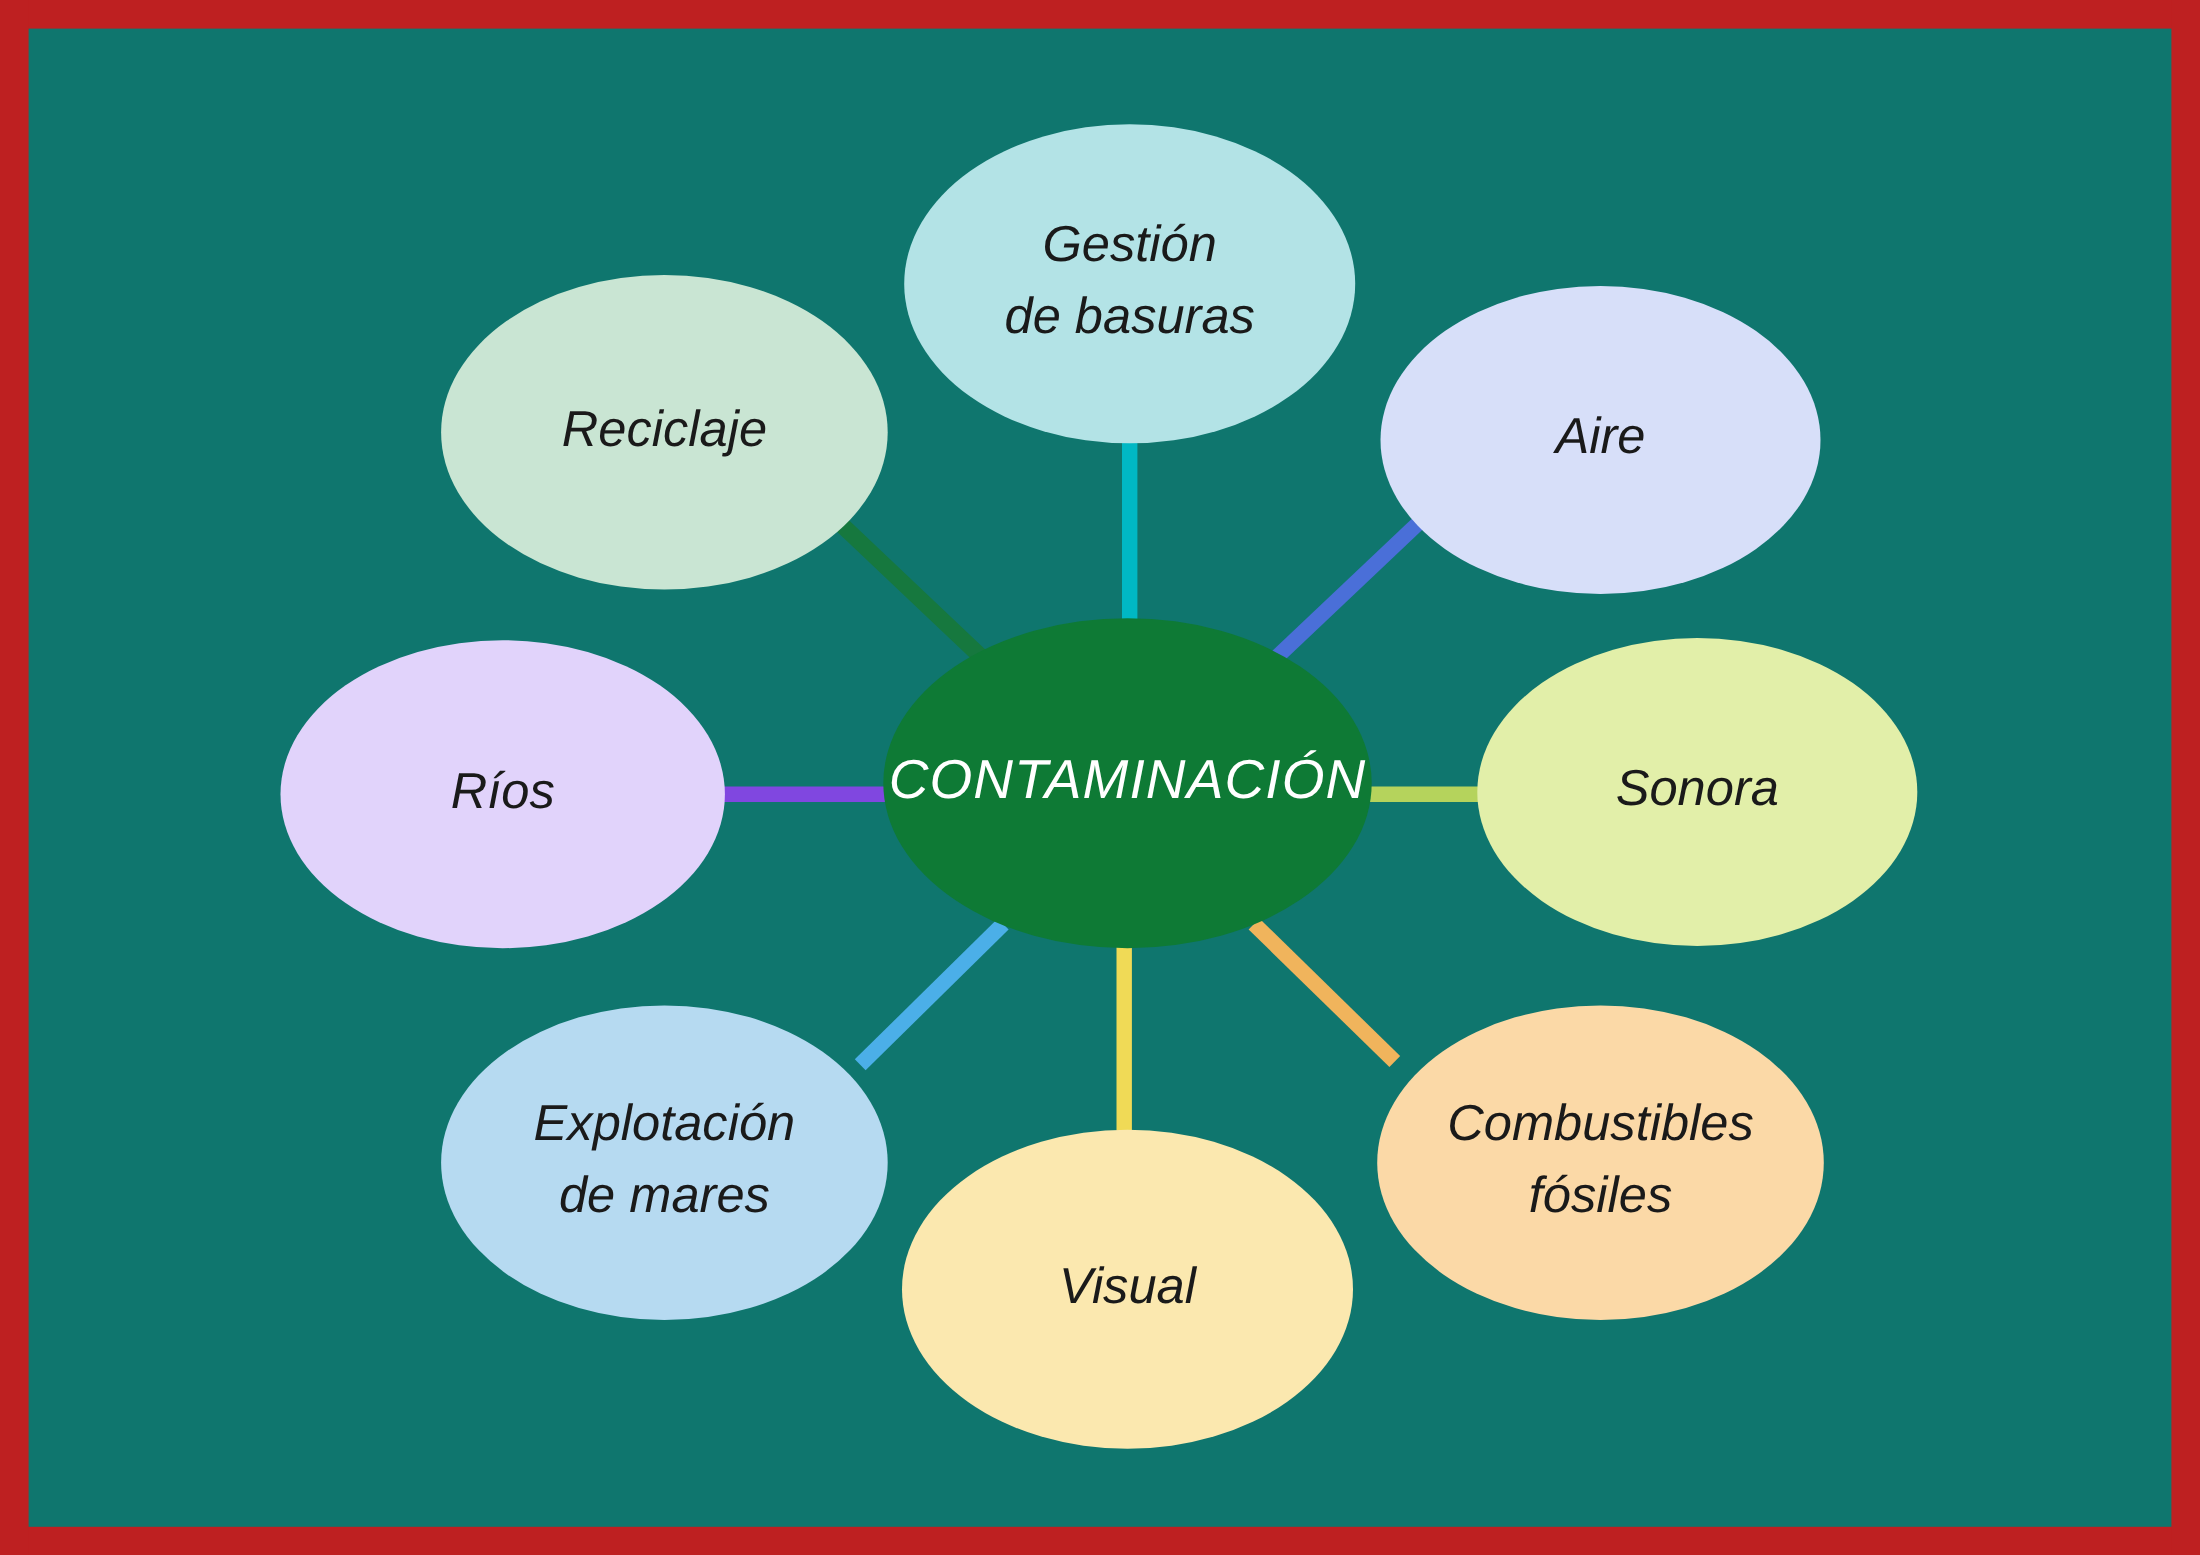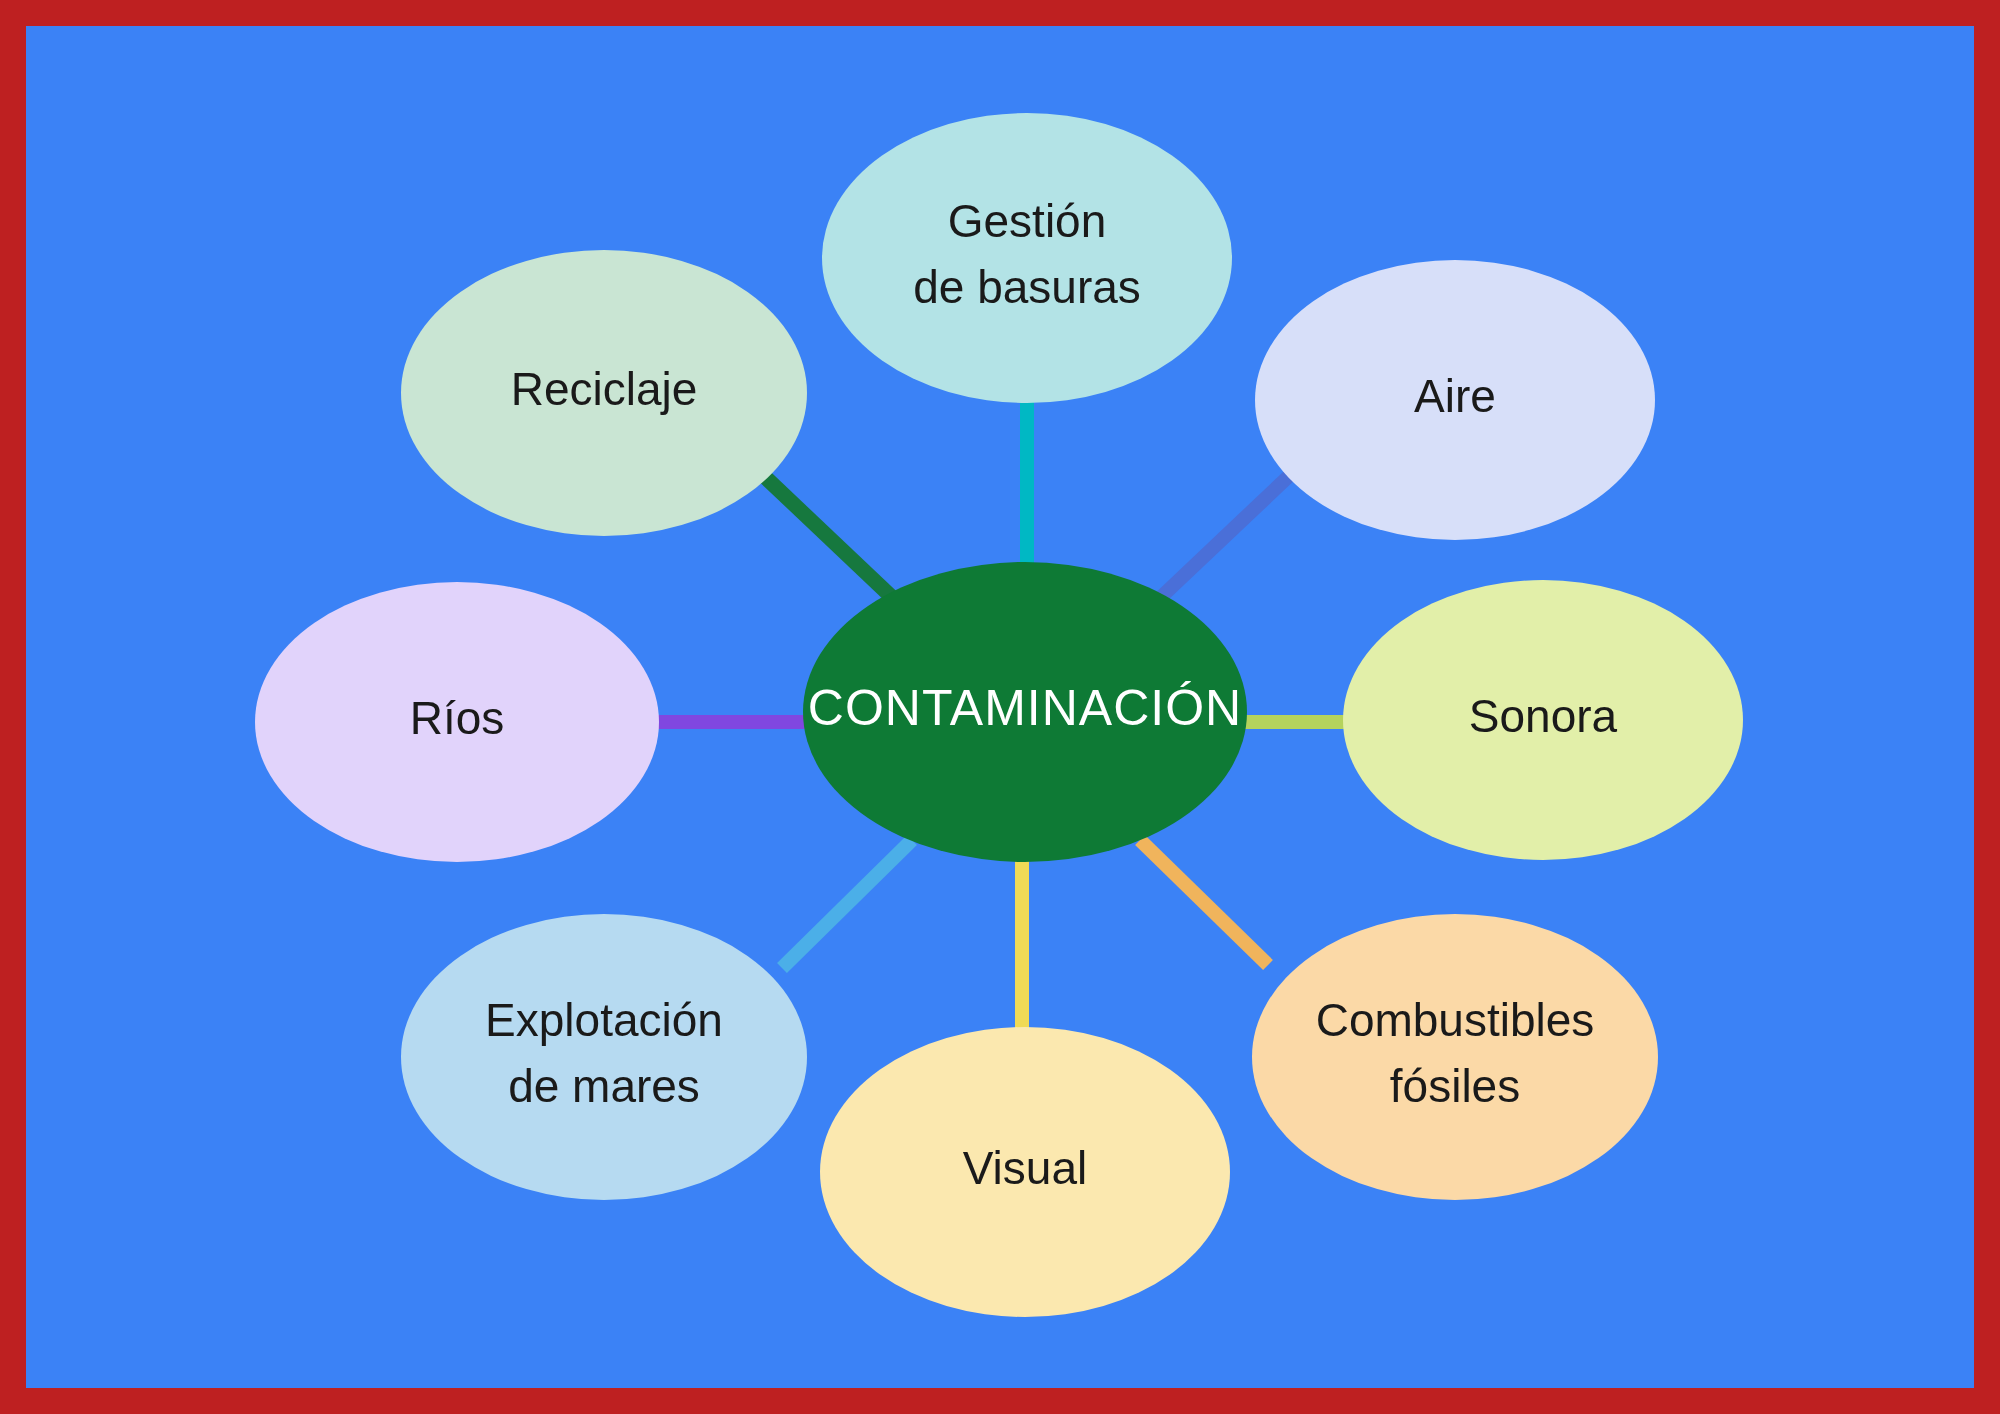--- a/index.html
+++ b/index.html
@@ -58,21 +58,21 @@
     letter-spacing: 1px;
     font-weight: 400;
   }
   .connector {
     stroke-linecap: butt;
   }
 </style>
 </head>
 <body>
 
-<div id="canvas" style="background: #3b82f6;">
+<div id="canvas" style="background: #0f766e; font-style: italic;">
 
   <div class="frame-border frame-top" style="background: rgb(190, 32, 33);"></div>
   <div class="frame-border frame-bottom" style="background: rgb(190, 32, 33);"></div>
   <div class="frame-border frame-left" style="background: rgb(190, 32, 33);"></div>
   <div class="frame-border frame-right" style="background: rgb(190, 32, 33);"></div>
 
   <svg id="diagram-svg" viewBox="0 0 2000 1414">
     <g id="connectors-layer">
         <line x1="1027" y1="400" x2="1027" y2="575" stroke="#00b8c4" stroke-width="14" class="connector"></line>
         <line x1="1290" y1="475" x2="1158" y2="600" stroke="#4a6fd8" stroke-width="14" class="connector"></line>

